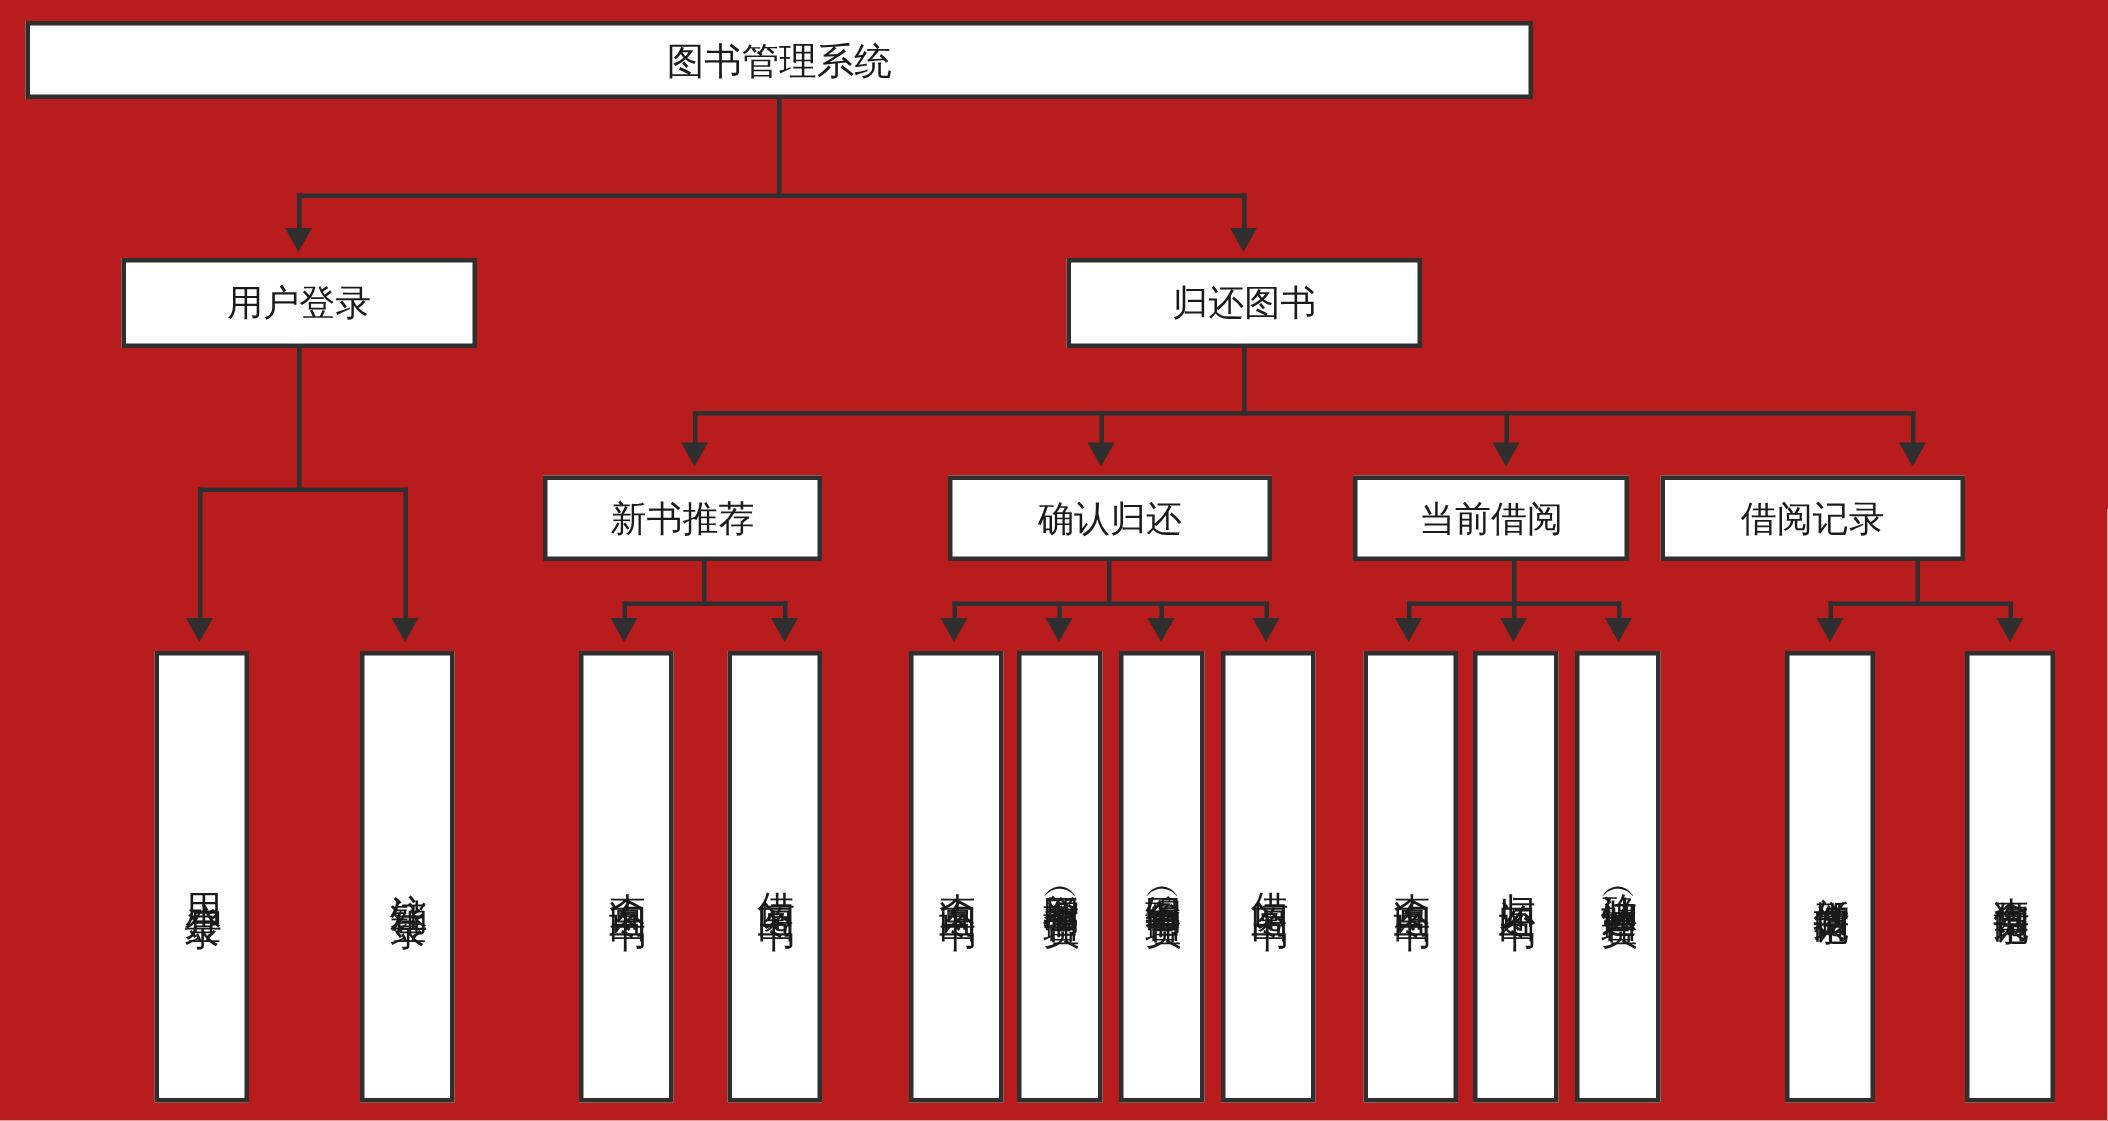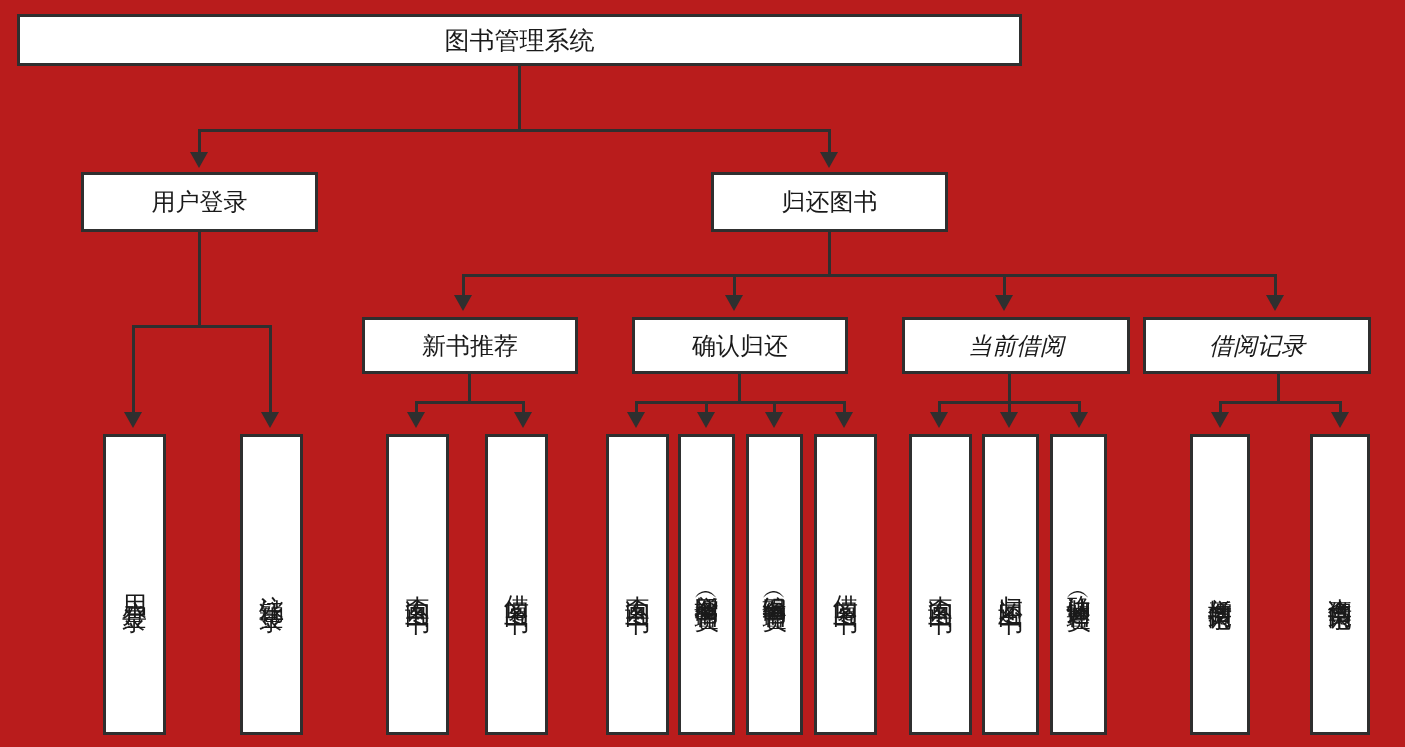--- a/index.html
+++ b/index.html
@@ -105,30 +105,30 @@
   <div class="hline" style="left:462px; top:274px; width:815px;"></div>
   <div class="vline" style="left:462px; top:274px; height:23px;"></div>
   <div class="arrow" style="left:454px; top:295px;"></div>
   <div class="vline" style="left:733px; top:274px; height:23px;"></div>
   <div class="arrow" style="left:725px; top:295px;"></div>
   <div class="vline" style="left:1003px; top:274px; height:23px;"></div>
   <div class="arrow" style="left:995px; top:295px;"></div>
   <div class="vline" style="left:1274px; top:274px; height:23px;"></div>
   <div class="arrow" style="left:1266px; top:295px;"></div>
 
-  <div class="node lvl3" style="left:362px; top:317px; width:216px; height:57px;text-align:right;">
+  <div class="node lvl3" style="left:362px; top:317px; width:186px; height:57px;text-align:right;">
     <span>新书推荐</span>
   </div>
   <div class="node lvl3" style="left:632px; top:317px; width:216px; height:57px;">
     <span>确认归还</span>
   </div>
-  <div class="node lvl3" style="left:902px; top:317px; width:228px; height:57px;font-style:italic;">
+  <div class="node lvl3" style="left:902px; top:317px; width:184px; height:57px;">
     <span>当前借阅</span>
   </div>
-  <div class="node lvl3" style="left:1143px; top:317px; width:228px; height:57px;font-style:italic;">
+  <div class="node lvl3" style="left:1107px; top:317px; width:203px; height:57px;">
     <span>借阅记录</span>
   </div>
 
   <div class="vline" style="left:468px; top:374px; height:30px;"></div>
   <div class="hline" style="left:415px; top:401px; width:110px;"></div>
   <div class="vline" style="left:415px; top:401px; height:14px;"></div>
   <div class="arrow" style="left:407px; top:412px;"></div>
   <div class="vline" style="left:522px; top:401px; height:14px;"></div>
   <div class="arrow" style="left:514px; top:412px;"></div>
 

